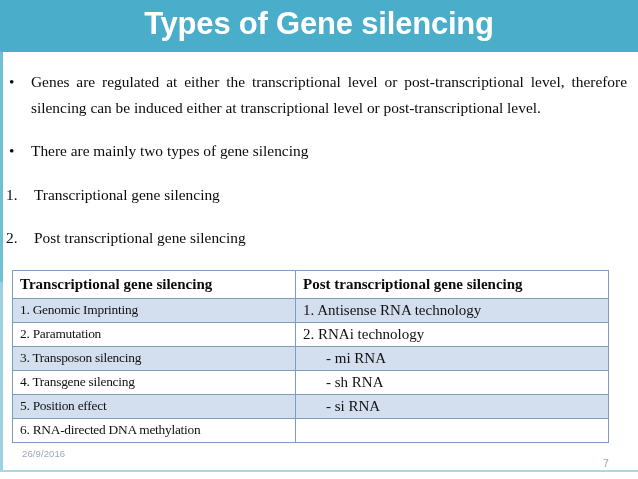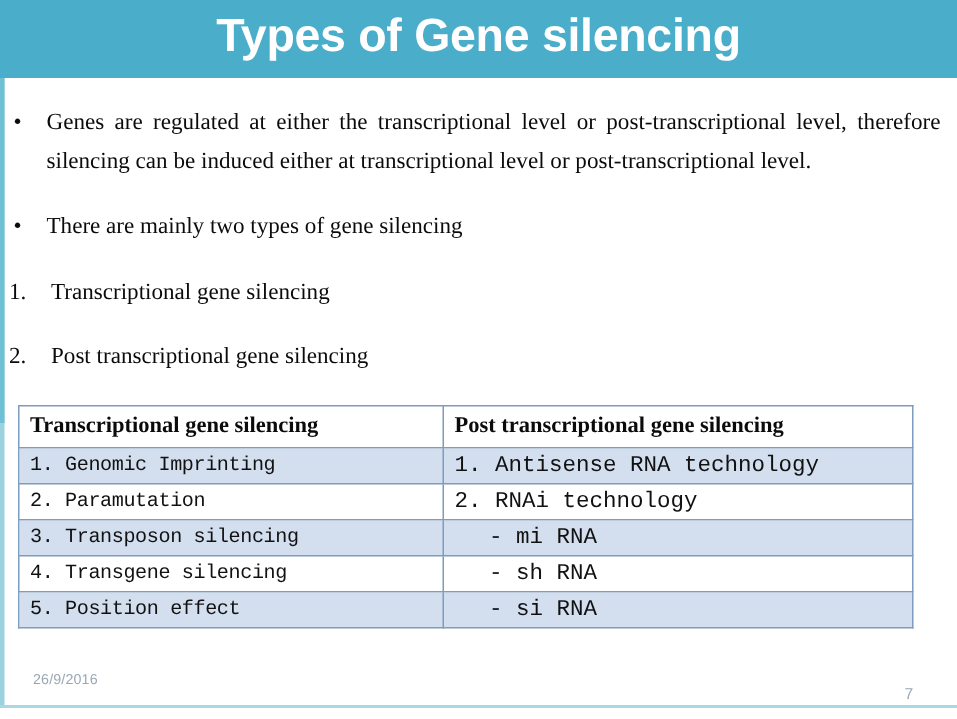--- a/index.html
+++ b/index.html
@@ -136,26 +136,26 @@
     font-family: "Liberation Serif", "DejaVu Serif", serif;
     font-weight: bold;
     font-size: 15px;
     color: #0b0b0b;
     background: #ffffff;
     height: 28px;
   }
   table.gs tbody tr.band td { background: #D3DFEF; }
   table.gs tbody tr td { font-size: 14.6px; color: #111111; }
   table.gs tbody td.left-col {
-    font-family: Liberation Mono, monospace;
+    font-family: Liberation Serif, serif;
     font-size: 13.4px;
     letter-spacing: -0.25px;
   }
   table.gs tbody td.right-col {
-    font-family: Liberation Mono, monospace;
+    font-family: Liberation Serif, serif;
     font-size: 15px;
   }
   td.right-col.indent { padding-left: 30px; }
 
   
   #footer-date {
     position: absolute;
     left: 22px;
     top: 448px;
     font-family: "Liberation Sans", "DejaVu Sans", sans-serif;
@@ -241,20 +241,24 @@
           <td class="right-col indent">-  mi RNA</td>
         </tr>
         <tr>
           <td class="left-col">4. Transgene silencing</td>
           <td class="right-col indent">-  sh RNA</td>
         </tr>
         <tr class="band">
           <td class="left-col">5. Position effect</td>
           <td class="right-col indent">-  si RNA</td>
         </tr>
+        <tr>
+          <td class="left-col">6. RNA-directed DNA methylation</td>
+          <td class="right-col"></td>
+        </tr>
       </tbody>
     </table>
   </div>
 
   <div id="footer-date">26/9/2016</div>
   <div id="footer-page">7</div>
 
   <div id="bottom-rule"></div>
 
 </div>

